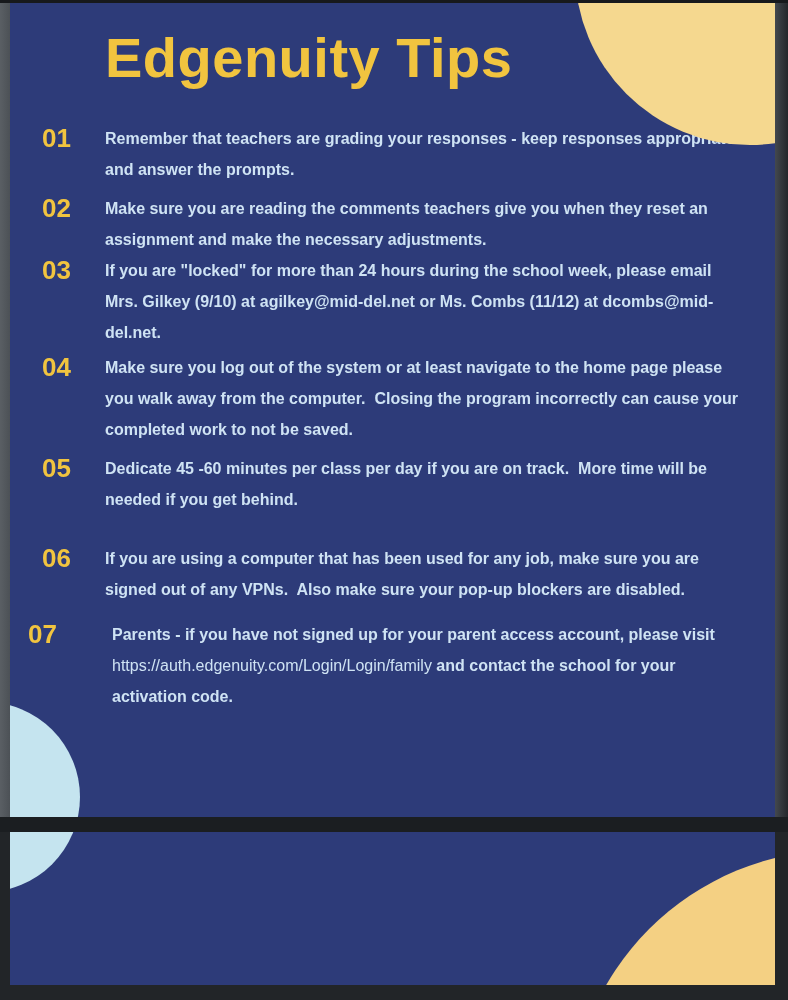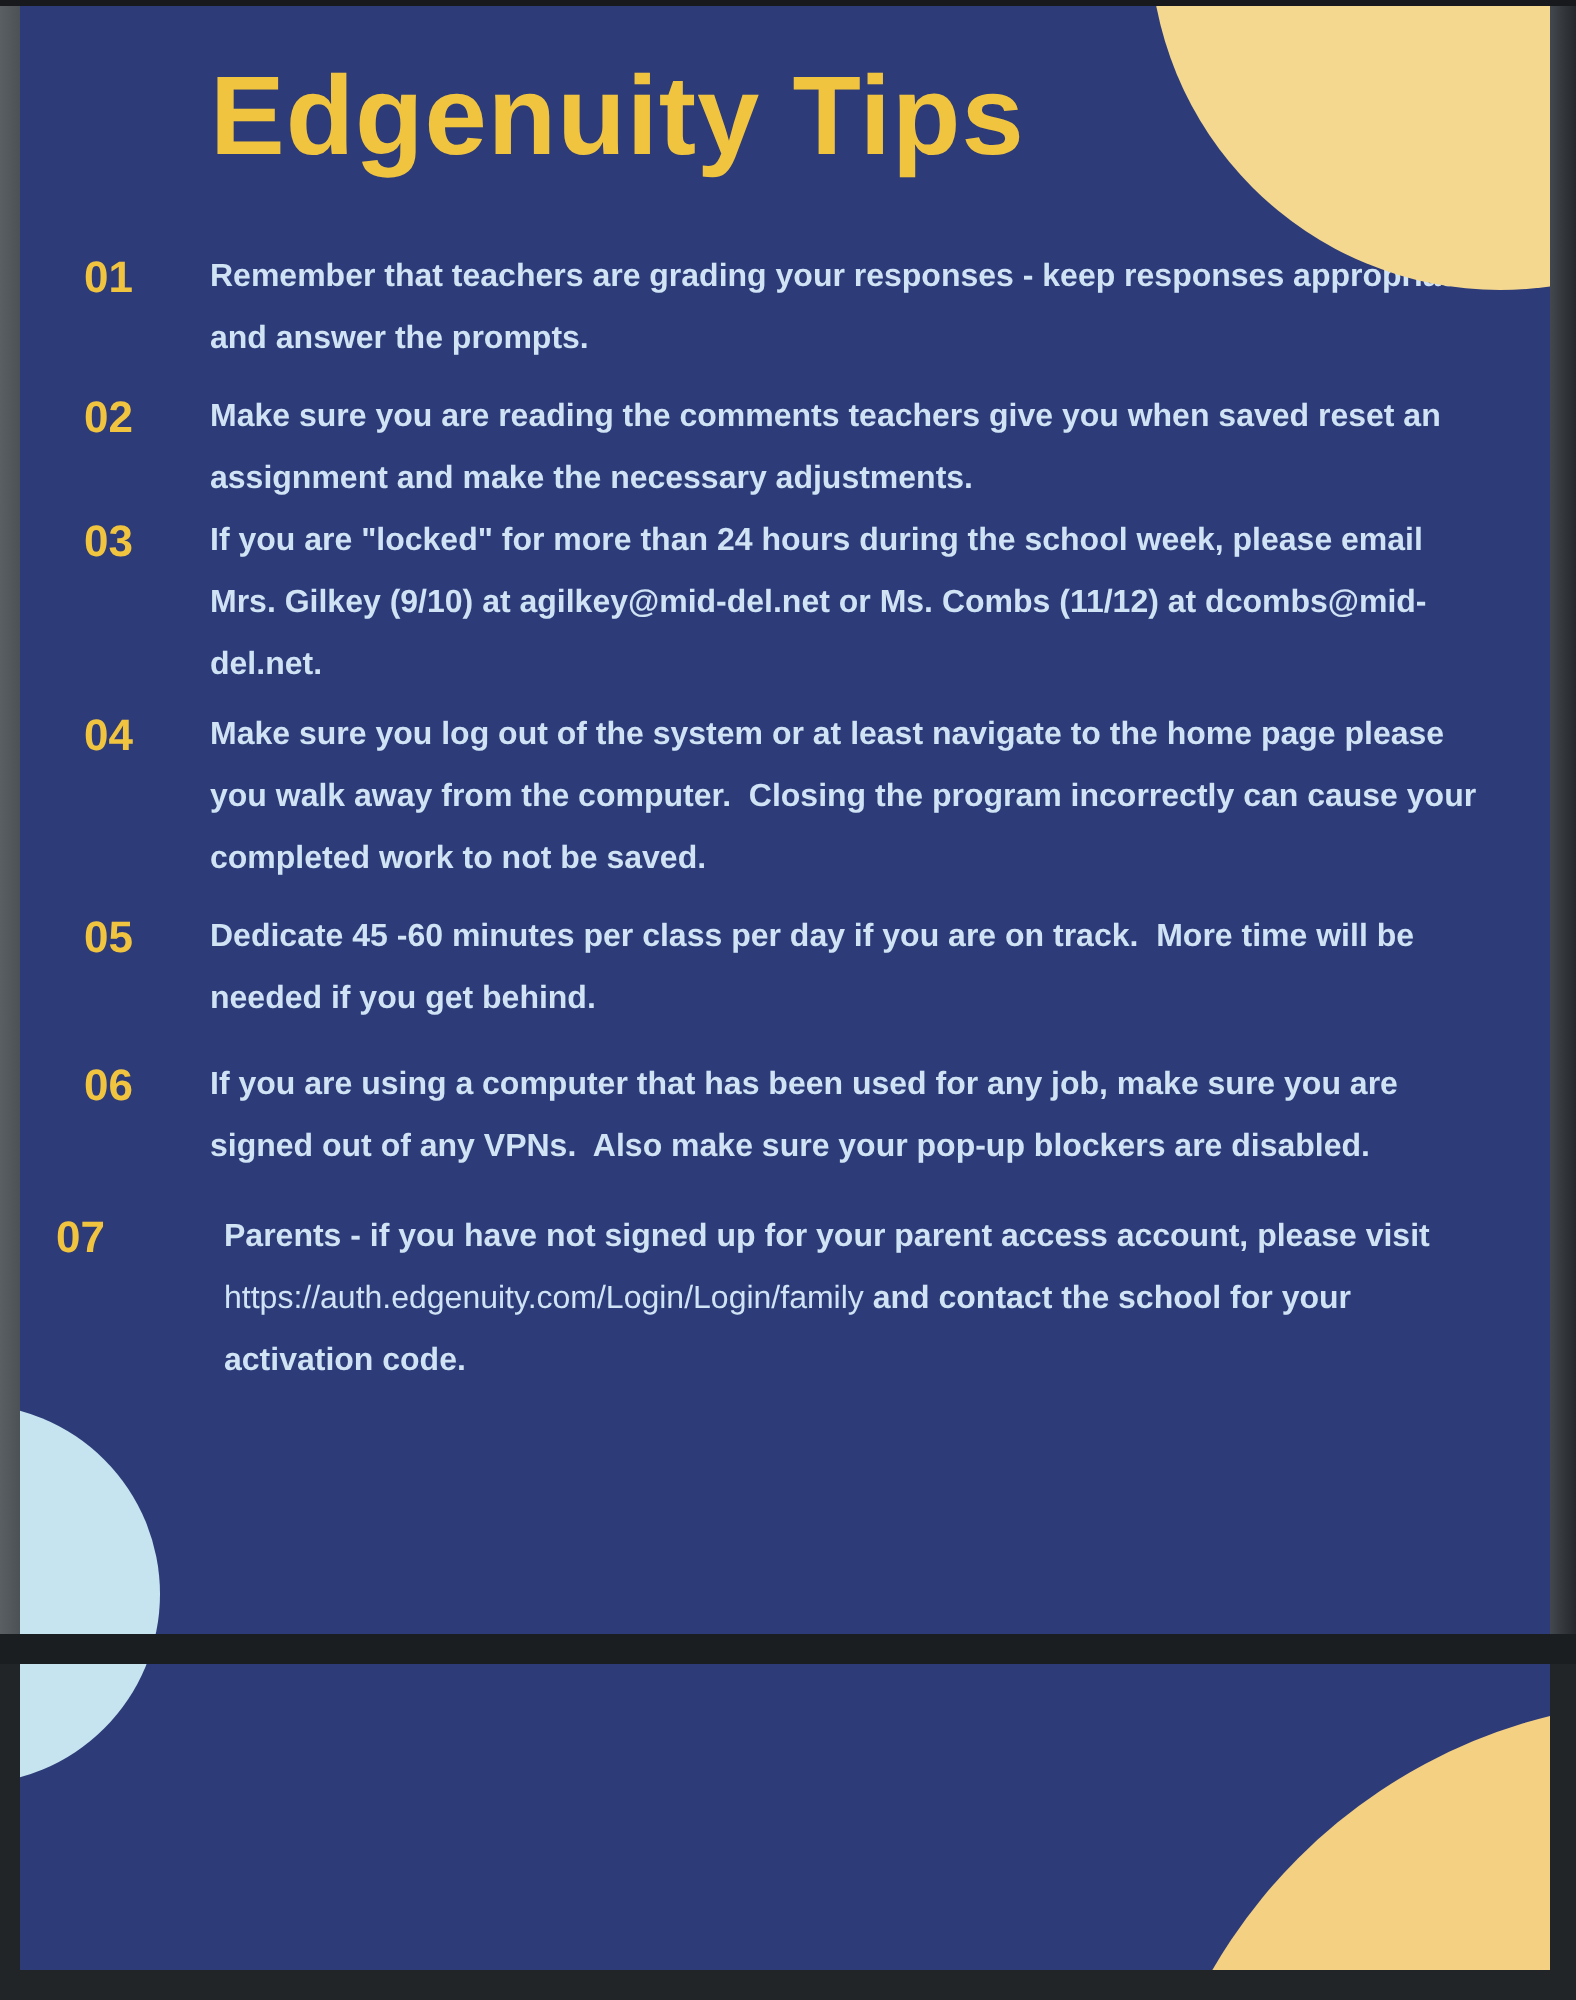--- a/index.html
+++ b/index.html
@@ -57,29 +57,29 @@
     width: 706px;
     z-index: 1;
     margin: 0; padding: 0;
     list-style: none;
   }
   .tip { display: flex; align-items: flex-start; }
   .tip + .tip { margin-top: 8px; }
   .tip:nth-child(3) { margin-top: 0; }
   .tip:nth-child(4) { margin-top: 4px; }
   .tip:nth-child(5) { margin-top: 8px; }
-  .tip:nth-child(6) { margin-top: 12px; }
+  .tip:nth-child(6) { margin-top: 28px; }
   .tip:nth-child(7) { margin-top: 14px; }
   .tip:nth-child(8) { margin-top: 8px; }
   .tip:nth-child(7), .tip:nth-child(8) { margin-left: -14px; gap: 21px; }
 
   .tip-number {
     flex: none;
     width: 63px;
-    font-size: 22px;
+    font-size: 26px;
     font-weight: 800;
     line-height: 31px;
     color: var(--accent-gold, #f1c43f);
   }
   .tip-text {
     flex: 1;
     margin: 0;
     font-size: 16px;
     font-weight: 700;
     line-height: 31px;
@@ -99,21 +99,21 @@
 
     <h1 class="page-title">Edgenuity Tips</h1>
 
     <ol class="tips" id="tips">
         <li class="tip">
           <span class="tip-number">01</span>
           <p class="tip-text"><span class="b">Remember that teachers are grading your responses - keep responses appropriate and answer the prompts.</span></p>
         </li>
         <li class="tip">
           <span class="tip-number">02</span>
-          <p class="tip-text"><span class="b">Make sure you are reading the comments teachers give you when saved reset an assignment and make the necessary adjustments.</span></p>
+          <p class="tip-text"><span class="b">Make sure you are reading the comments teachers give you when they reset an assignment and make the necessary adjustments.</span></p>
         </li>
         <li class="tip">
           <span class="tip-number">03</span>
           <p class="tip-text"><span class="b">If you are "locked" for more than 24 hours during the school week, please email Mrs. Gilkey (9/10) at agilkey@mid-del.net or Ms. Combs (11/12) at dcombs@mid-del.net.</span></p>
         </li>
         <li class="tip">
           <span class="tip-number">04</span>
           <p class="tip-text"><span class="b">Make sure you log out of the system or at least navigate to the home page please you walk away from the computer.  Closing the program incorrectly can cause your completed work to not be saved.</span></p>
         </li>
         <li class="tip">

